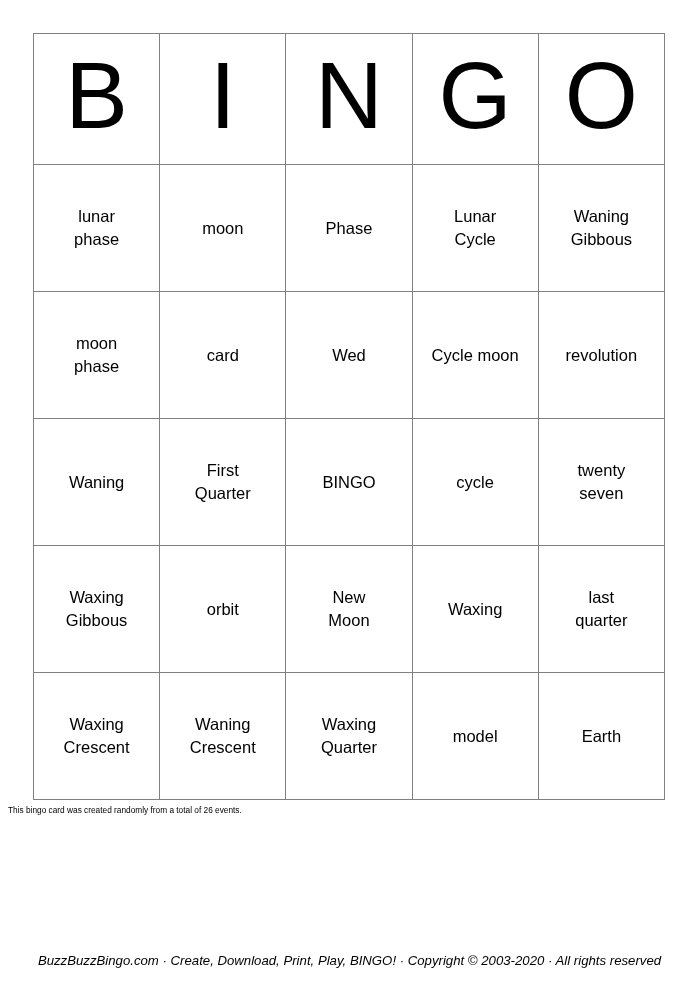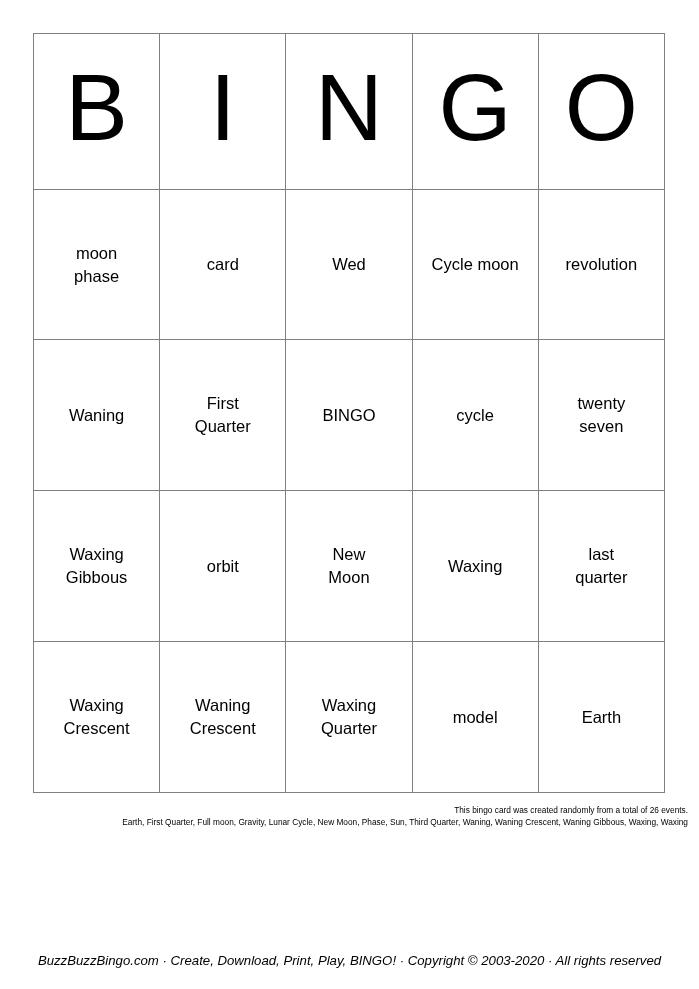--- a/index.html
+++ b/index.html
@@ -72,21 +72,20 @@
     top: 805px;
     width: 680px;
     font-size: 8.3px;
     line-height: 11.6px;
     color: #000000;
     text-align: left;
   }
 
   #fine-print .fp-line {
     display: block;
-    text-align: right;
   }
 
   #footer {
     position: absolute;
     left: 0;
     top: 952px;
     width: 699px;
     text-align: center;
     font-size: 13.2px;
     line-height: 18px;
@@ -111,20 +110,40 @@
             <span class="letter">N</span>
           </td>
         <td>
             <span class="letter">G</span>
           </td>
         <td>
             <span class="letter">O</span>
           </td>
       </tr>
 
+      <tr class="cell-row">
+        <td>
+            <span class="cell-text">lunar
+phase</span>
+          </td>
+        <td>
+            <span class="cell-text">moon</span>
+          </td>
+        <td>
+            <span class="cell-text">Phase</span>
+          </td>
+        <td>
+            <span class="cell-text">Lunar
+Cycle</span>
+          </td>
+        <td>
+            <span class="cell-text">Waning
+Gibbous</span>
+          </td>
+      </tr>
 
       <tr class="cell-row">
         <td>
             <span class="cell-text">moon
 phase</span>
           </td>
         <td>
             <span class="cell-text">card</span>
           </td>
         <td>
@@ -198,18 +217,17 @@
         <td>
             <span class="cell-text">Earth</span>
           </td>
       </tr>
     </tbody>
   </table>
 </div>
 
 <div id="fine-print">
   <span class="fp-line">This bingo card was created randomly from a total of 26 events.</span>
-  <span class="fp-line">Earth, First Quarter, Full moon, Gravity, Lunar Cycle, New Moon, Phase, Sun, Third Quarter, Waning, Waning Crescent, Waning Gibbous, Waxing, Waxing</span>
 </div>
 
 <div id="footer">
   <span>BuzzBuzzBingo.com · Create, Download, Print, Play, BINGO! · Copyright © 2003-2020 · All rights reserved</span>
 </div>
 
 </body></html>

